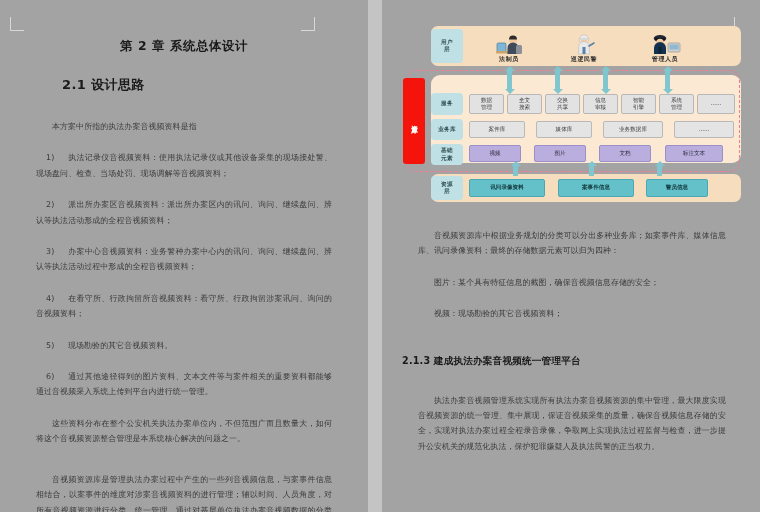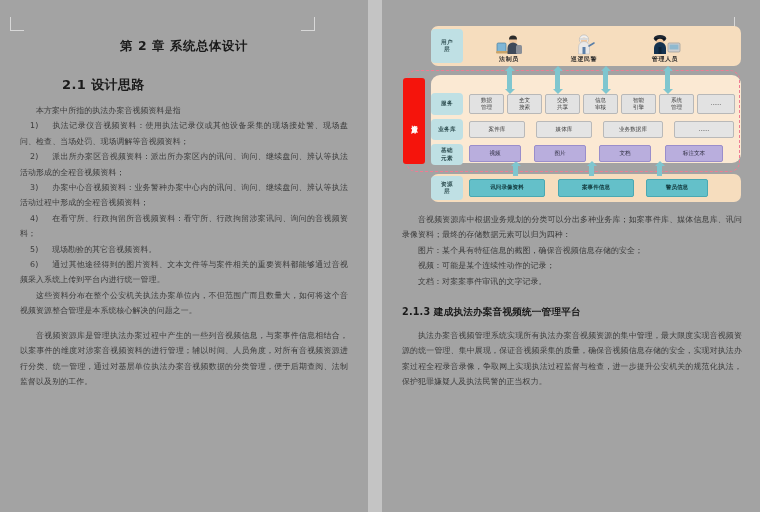--- a/index.html
+++ b/index.html
@@ -36,21 +36,21 @@
     font-size:13px;font-weight:bold;margin:0;padding-top:21px;
     padding-left:42px;letter-spacing:.4px;color:#1a1a1a;
   }
   h3.sub{
     font-size:9.6px;font-weight:bold;margin:0;padding-top:17px;
     letter-spacing:.2px;color:#1a1a1a;
   }
   h3.sub.tight{padding-top:14px;}
 
   p.body{
-    font-size:7.9px;line-height:15.4px;margin:0;
+    font-size:7.9px;line-height:15.4px;margin:16px;
     text-align:justify;color:#3a3a3a;letter-spacing:.15px;
   }
   p.first{padding-top:9px;}
   p.indent{text-indent:16px;}
   p.list{padding-left:0;}
   p.list .num{display:inline-block;width:22px;padding-left:10px;}
   p.defn{text-indent:16px;}
 
   
   .diagram{position:relative;width:338px;height:188px;margin:0 auto;}
@@ -316,22 +316,21 @@
           </div>
 
       </div>
     </div>
 
     <div class="rp" style="top:212px;">
       <p class="body indent">音视频资源库中根据业务规划的分类可以分出多种业务库；如案事件库、媒体信息库、讯问录像资料；最终的存储数据元素可以归为四种：</p>
 
       <div>
         <p class="body defn">图片：某个具有特征信息的截图，确保音视频信息存储的安全；</p>
-        <p class="body defn">视频：可能是某个连续性动作的记录；</p>
-        <p class="body defn">文档：对案案事件审讯的文字记录。</p>
+        <p class="body defn">视频：现场勘验的其它音视频资料；</p>
       </div>
 
       <h3 class="sub">2.1.3  建成执法办案音视频统一管理平台</h3>
 
       <p class="body first indent">执法办案音视频管理系统实现所有执法办案音视频资源的集中管理，最大限度实现音视频资源的统一管理、集中展现，保证音视频采集的质量，确保音视频信息存储的安全，实现对执法办案过程全程录音录像，争取网上实现执法过程监督与检查，进一步提升公安机关的规范化执法，保护犯罪嫌疑人及执法民警的正当权力。</p>
     </div>
   </div>
 
 </div>
 

